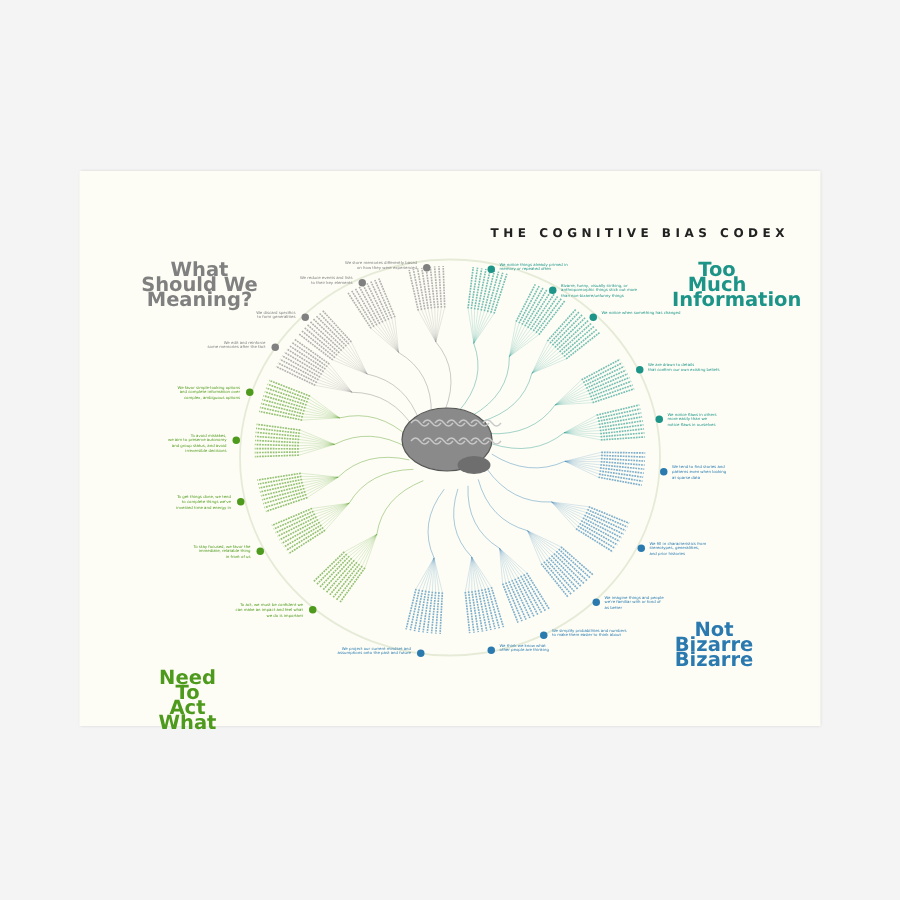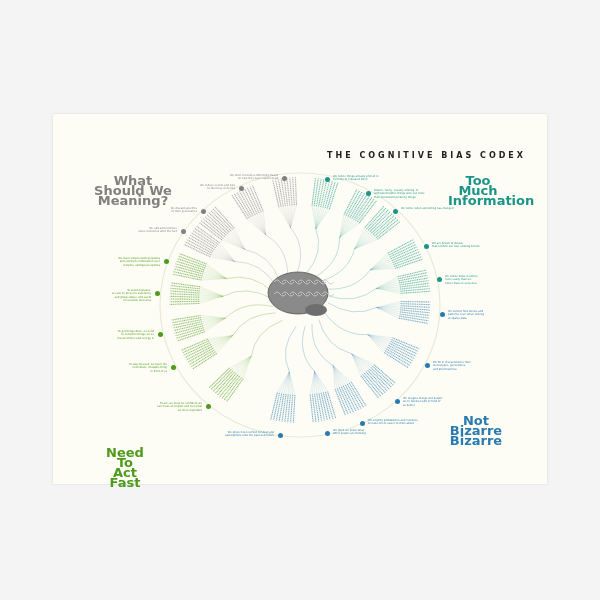--- a/index.html
+++ b/index.html
@@ -464,21 +464,21 @@
 <div class="quad" id="q-remember" style="left: 88px; top: 176px; width: 90px; color: rgb(128, 128, 128);">
   <div>What Should We</div>
   <div>Meaning?</div>
 </div>
 <div class="quad" id="q-too_much" style="left: 448px; top: 176px; width: 60px; color: rgb(29, 148, 136);">
   <div>Too Much</div>
   <div>Information</div>
 </div>
 <div class="quad" id="q-act_fast" style="left: 100px; top: 416px; width: 50px; color: rgb(78, 154, 28); margin-top: 32px;">
   <div>Need To</div>
-  <div>Act Fast</div>
+  <div>Act What</div>
 </div>
 <div class="quad" id="q-not_enough" style="left: 444px; top: 416px; width: 64px; color: rgb(42, 122, 176);">
   <div>Not Bizarre</div>
   <div>Bizarre</div>
 </div>
 
 <div id="notes">
     <div class="dot" style="left: 284px; top: 178px; background: rgb(128, 128, 128);"></div>
     <div class="note r" style="color: rgb(128, 128, 128); top: 174px; right: 322px;">We store memories differently based
 on how they were experienced</div>

